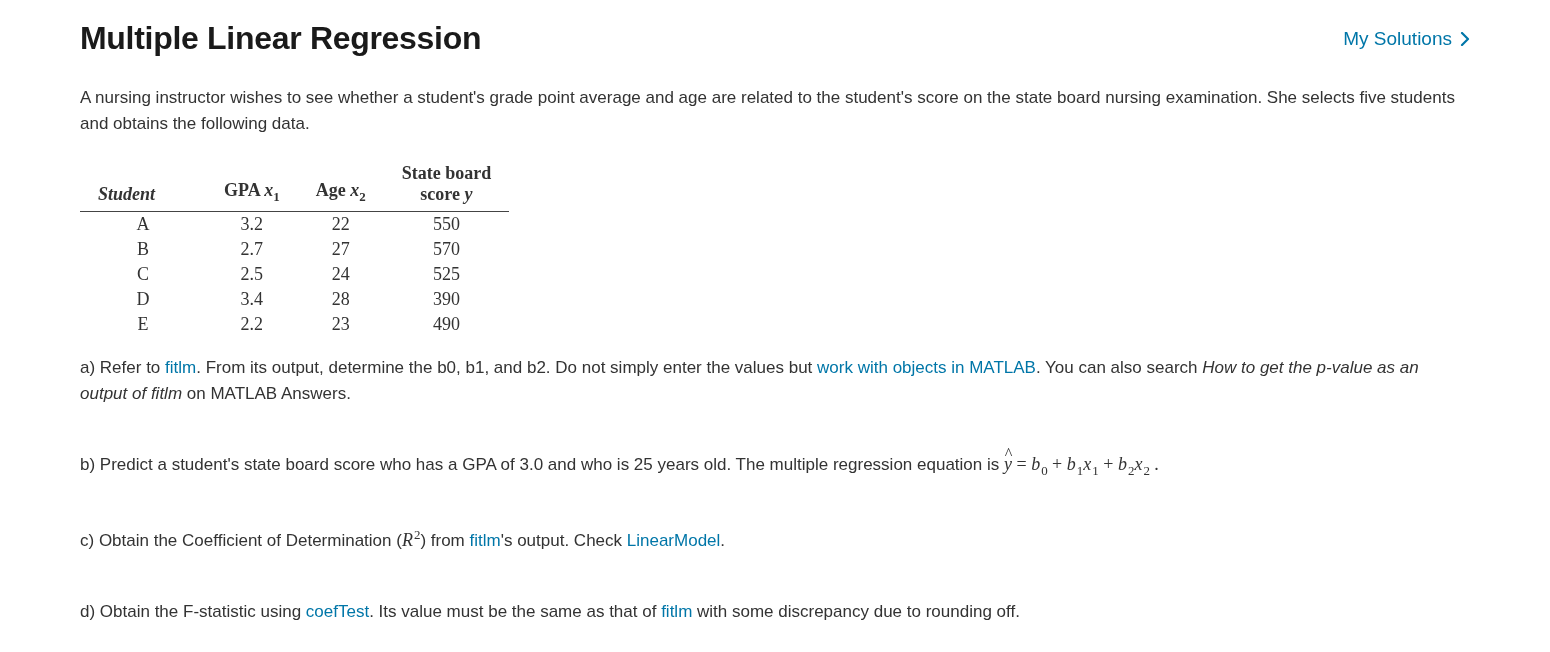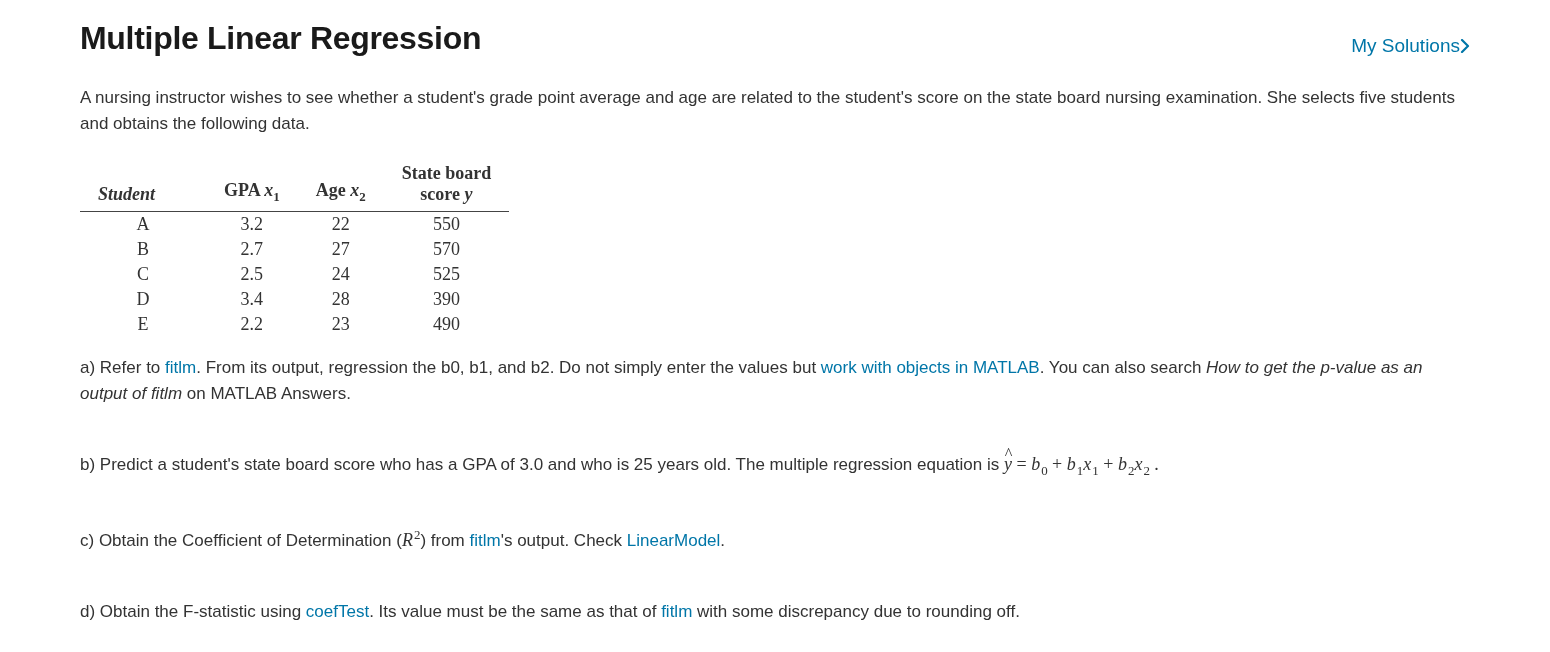--- a/index.html
+++ b/index.html
@@ -9,33 +9,34 @@
     font-family: -apple-system, BlinkMacSystemFont, "Segoe UI", Helvetica, Arial, sans-serif;
     color: #222;
   }
   .page {
     width: 1550px;
     box-sizing: border-box;
     padding: 20px 80px 40px 80px;
   }
   .header-row {
     display: flex;
-    align-items: flex-end;
+    align-items: center;
     justify-content: space-between;
     margin-bottom: 28px;
   }
   .title {
     font-size: 32px;
     font-weight: 700;
     color: #1a1a1a;
     letter-spacing: -0.3px;
   }
   .my-solutions {
     display: inline-flex;
     align-items: center;
+    gap: 8px;
     font-size: 19px;
     color: #0076a8;
     cursor: pointer;
   }
   .my-solutions svg { display: block; }
   .intro {
     font-size: 17px;
     color: #333;
     line-height: 1.5;
     margin-bottom: 23px;
@@ -185,21 +186,21 @@
       <tr>
         <td class="student-col">E</td>
         <td>2.2</td>
         <td>23</td>
         <td>490</td>
       </tr>
     </tbody>
   </table>
 
   <div class="q">
-    <span>a) Refer to </span><a class="link">fitlm</a><span>. From its output, regression the b0, b1, and b2. Do not simply enter the values but </span><a class="link">work with objects in MATLAB</a><span>. You can also search </span><span class="italic">How to get the p-value as an output of fitlm</span><span> on MATLAB Answers.</span>
+    <span>a) Refer to </span><a class="link">fitlm</a><span>. From its output, determine the b0, b1, and b2. Do not simply enter the values but </span><a class="link">work with objects in MATLAB</a><span>. You can also search </span><span class="italic">How to get the p-value as an output of fitlm</span><span> on MATLAB Answers.</span>
   </div>
 
   <div class="q">
     <span>b) Predict a student's state board score who has a GPA of 3.0 and who is 25 years old. The multiple regression equation is </span>
     <span class="math">
       <span class="hat">y</span><span class="op"> = </span><span>b</span><span class="sub">0</span><span class="op"> + </span><span>b</span><span class="sub">1</span><span>x</span><span class="sub">1</span><span class="op"> + </span><span>b</span><span class="sub">2</span><span>x</span><span class="sub">2</span><span class="op"> .</span>
     </span>
   </div>
 
   <div class="q">

